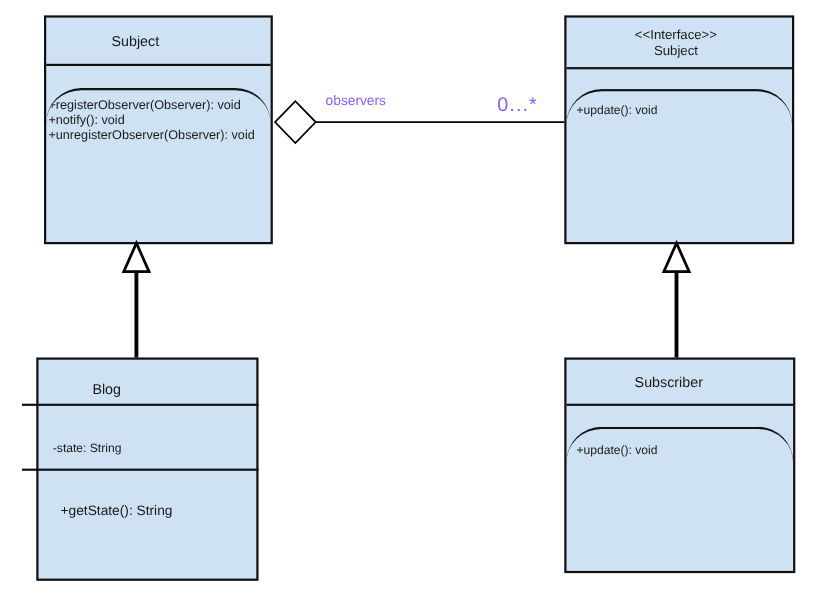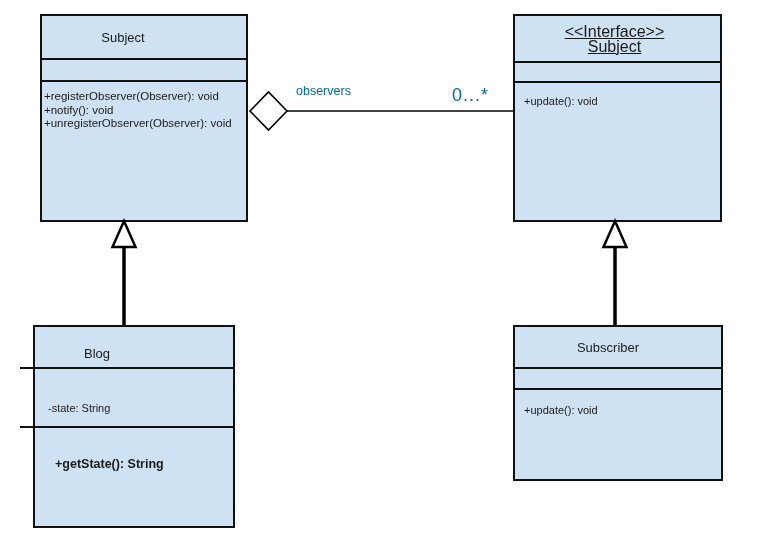--- a/index.html
+++ b/index.html
@@ -27,40 +27,40 @@
   .cmp { box-sizing: border-box; overflow: hidden; }
   .with-dividers .cmp + .cmp { border-top: 2px solid #111111; }
   .cmp.title {
     display: flex;
     align-items: center;
     justify-content: center;
     font-size: 13px;
     text-align: center;
   }
   .cmp.title .tname { position: relative; }
-  .stereo-block { line-height: 15px; font-size: 16px; position: relative; text-decoration: underline; }
-  .members { white-space: nowrap; }
+  .stereo-block { line-height: 15px; font-size: 12px; position: relative; }
+  .members { white-space: nowrap; border-radius: 32px; }
   .member { display: block; }
   .m-small { font-size: 11.5px; line-height: 13.5px; }
   .m-big { font-size: 11px; line-height: 16px; }
   .blog-divider {
     position: absolute;
     height: 2px;
     background: #111111;
   }
   #connector-layer {
     position: absolute;
     left: 0; top: 0;
     width: 757px; height: 549px;
     pointer-events: none;
     z-index: 5;
   }
   .edge-label {
     position: absolute;
-    color: #0369a1;
+    color: #8b5cf6;
     z-index: 6;
   }
   #assoc-label { left: 296px; top: 84px; font-size: 12.5px; }
   #assoc-mult  { left: 452px; top: 85px; font-size: 18px; letter-spacing: 1px; }
 </style>
 </head>
 <body>
 
 <div id="canvas">
 
@@ -89,28 +89,28 @@
     </div>
   </div>
 
   <div class="uml-class" style="left:33px; top:325px; width:202px; height:203px;">
     <div class="cmp title" style="height:52px;">
       <span class="tname" style="left:-37px;">Blog</span>
     </div>
     <div class="cmp members m-big" style="height:68px; padding:21px 2px 0 13px;">
       <span class="member">-state: String</span>
     </div>
-    <div class="cmp members" style="height:100px; padding:10px 2px 0 20px; font-size:12.5px;font-weight:bold;">
+    <div class="cmp members" style="height:100px; padding:10px 2px 0 20px; font-size:12.5px;">
       <span class="member">+getState(): String</span>
     </div>
   </div>
   <div class="blog-divider" style="left:20px; top:367px; width:215px;"></div>
   <div class="blog-divider" style="left:20px; top:426px; width:215px;"></div>
 
-  <div class="uml-class with-dividers" style="left:513px; top:325px; width:210px; height:156px;">
+  <div class="uml-class with-dividers" style="left:513px; top:325px; width:210px; height:196px;">
     <div class="cmp title" style="height:40px;">
       <span class="tname" style="left:-10px;">Subscriber</span>
     </div>
     <div class="cmp" style="height:21px;"></div>
     <div class="cmp members m-big" style="height:136px; padding:12px 2px 0 9px;">
       <span class="member">+update(): void</span>
     </div>
   </div>
 
   <svg id="connector-layer" viewBox="0 0 757 549" xmlns="http://www.w3.org/2000/svg">

